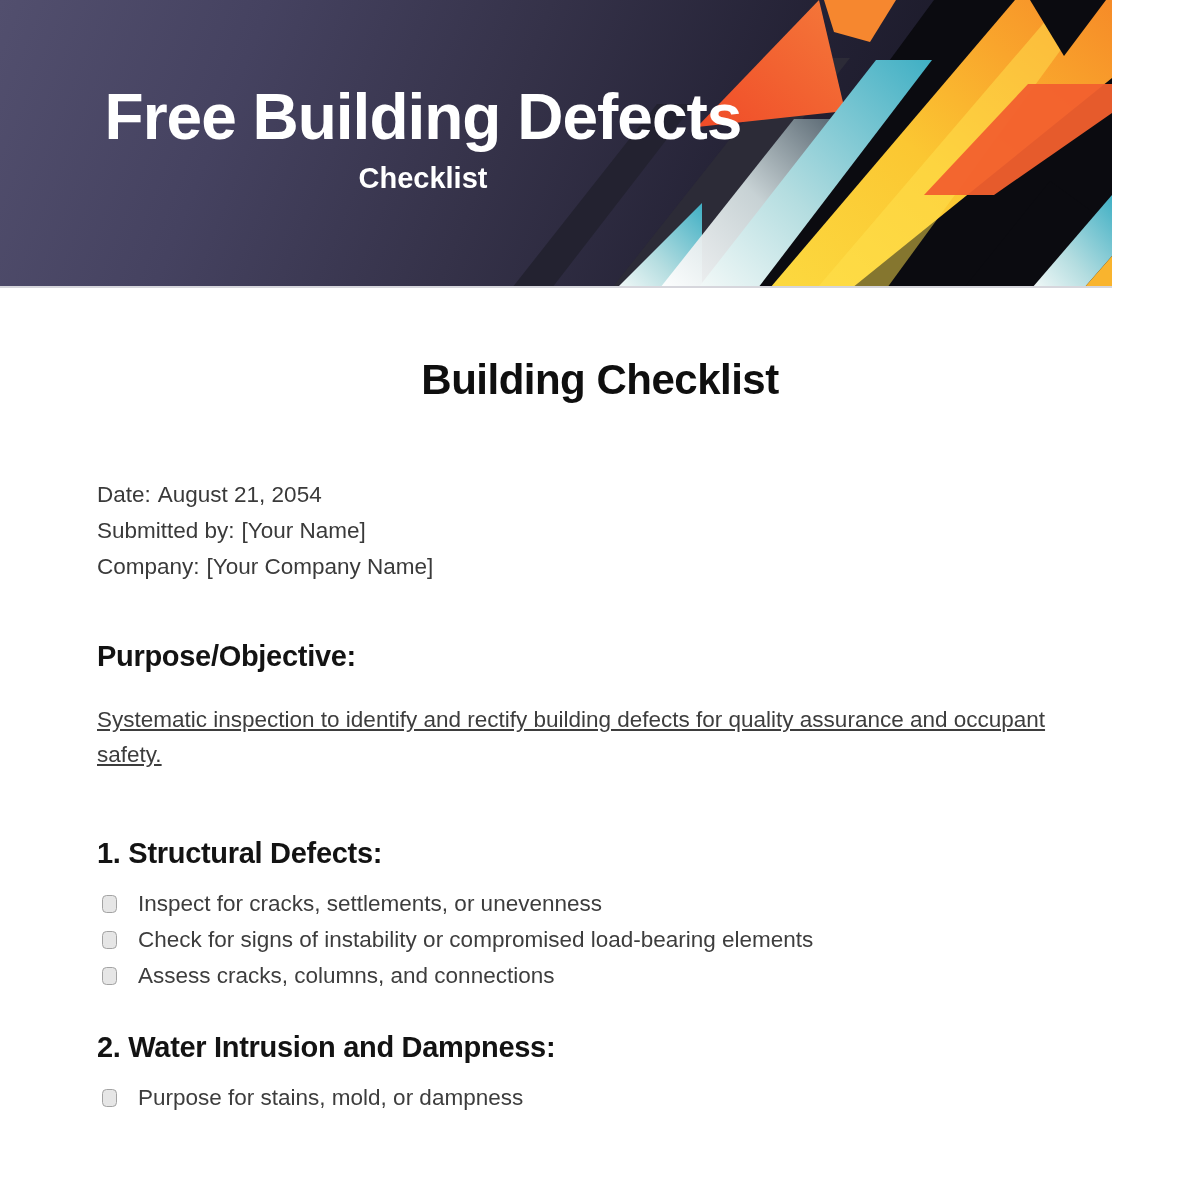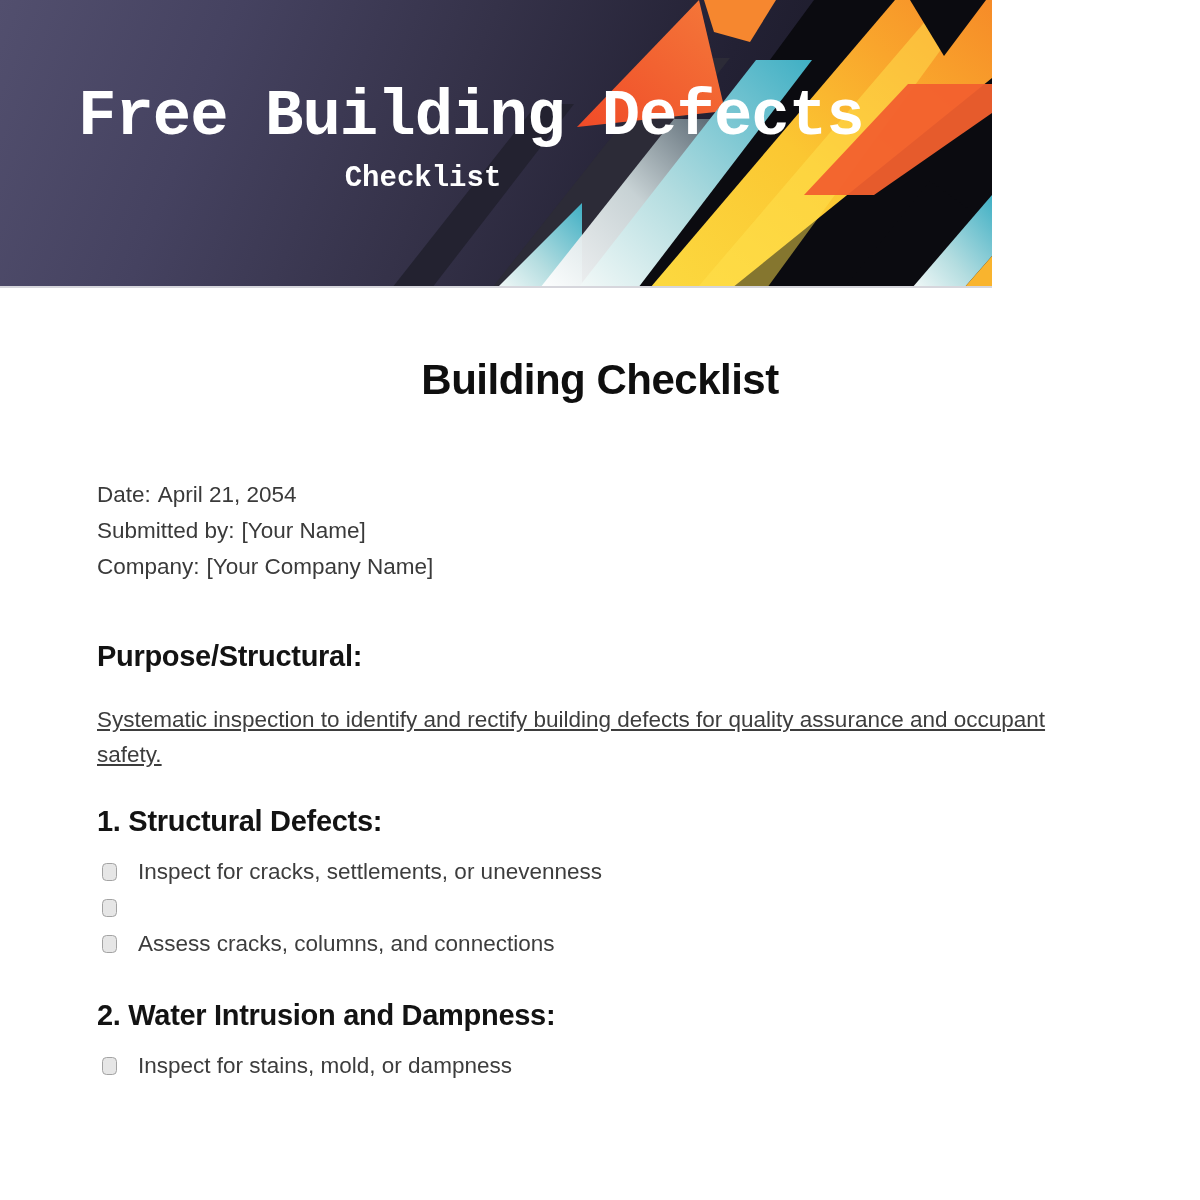--- a/index.html
+++ b/index.html
@@ -9,32 +9,31 @@
     height: 1200px;
     overflow: hidden;
     background: #ffffff;
     font-family: "Liberation Sans", sans-serif;
     color: #3d3d3d;
   }
 
   
   .banner {
     position: relative;
-    width: 992px;
+    width: 1112px;
     height: 288px;
     background: linear-gradient(112deg,
       #524f6e 0%,
       #454260 22%,
       #353249 45%,
       #232134 68%,
       #191826 85%,
       #131219 100%);
     overflow: hidden;
     border-bottom: 2px solid #d6d6dc;
-    font-family: Liberation Mono, monospace;
   }
   .banner-art {
     position: absolute;
     top: 0;
     right: 0;
     width: 640px;
     height: 288px;
     display: block;
   }
   .banner-text {
@@ -93,21 +92,21 @@
   }
   .purpose-heading { margin-top: 54px; }
   .purpose-body {
     margin: 29px 0 0 0;
     max-width: 1006px;
     font-size: 22.5px;
     line-height: 35px;
     color: #3d3d3d;
     text-decoration: underline;
   }
-  .sec-1 { margin-top: 32px; }
+  .sec-1 { margin-top: 64px; }
   .sec-2 { margin-top: 36px; }
   .check-list {
     margin-top: 16px;
   }
   .check-item {
     display: flex;
     align-items: center;
     height: 36px;
     padding-left: 5px;
   }
@@ -178,50 +177,51 @@
       <div class="banner-subtitle">Checklist</div>
     </div>
   </header>
 
   <main class="content">
 
     <h1 class="doc-title">Building Checklist</h1>
 
     <div class="meta">
       <p class="meta-line">
-        <span class="meta-label">Date:</span><span class="meta-value">April 21, 2054</span>
+        <span class="meta-label">Date:</span><span class="meta-value">August 21, 2054</span>
       </p>
       <p class="meta-line">
         <span class="meta-label">Submitted by:</span><span class="meta-value">[Your Name]</span>
       </p>
       <p class="meta-line">
         <span class="meta-label">Company:</span><span class="meta-value">[Your Company Name]</span>
       </p>
     </div>
 
-    <h2 class="section-heading purpose-heading">Purpose/Structural:</h2>
+    <h2 class="section-heading purpose-heading">Purpose/Objective:</h2>
     <p class="purpose-body">Systematic inspection to identify and rectify building defects for quality assurance and occupant safety.</p>
 
     <h2 class="section-heading sec-1">1. Structural Defects:</h2>
     <div class="check-list">
       <div class="check-item">
         <span class="checkbox"></span>
         <span class="check-label">Inspect for cracks, settlements, or unevenness</span>
       </div>
       <div class="check-item">
         <span class="checkbox"></span>
+        <span class="check-label">Check for signs of instability or compromised load-bearing elements</span>
       </div>
       <div class="check-item">
         <span class="checkbox"></span>
         <span class="check-label">Assess cracks, columns, and connections</span>
       </div>
     </div>
 
     <h2 class="section-heading sec-2">2. Water Intrusion and Dampness:</h2>
     <div class="check-list">
       <div class="check-item">
         <span class="checkbox"></span>
-        <span class="check-label">Inspect for stains, mold, or dampness</span>
+        <span class="check-label">Purpose for stains, mold, or dampness</span>
       </div>
     </div>
 
   </main>
 </div>
 
 </body></html>

